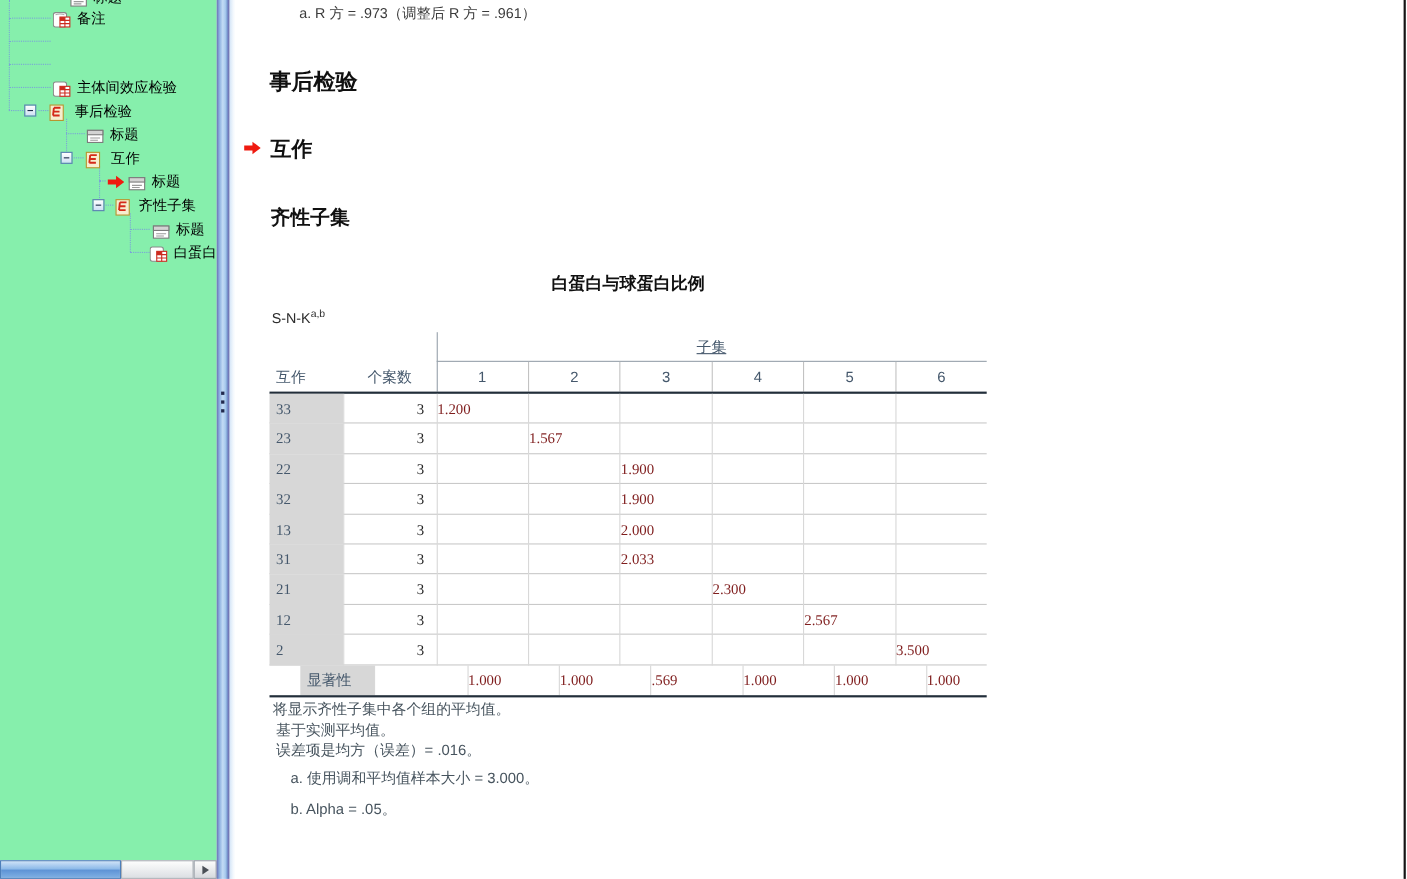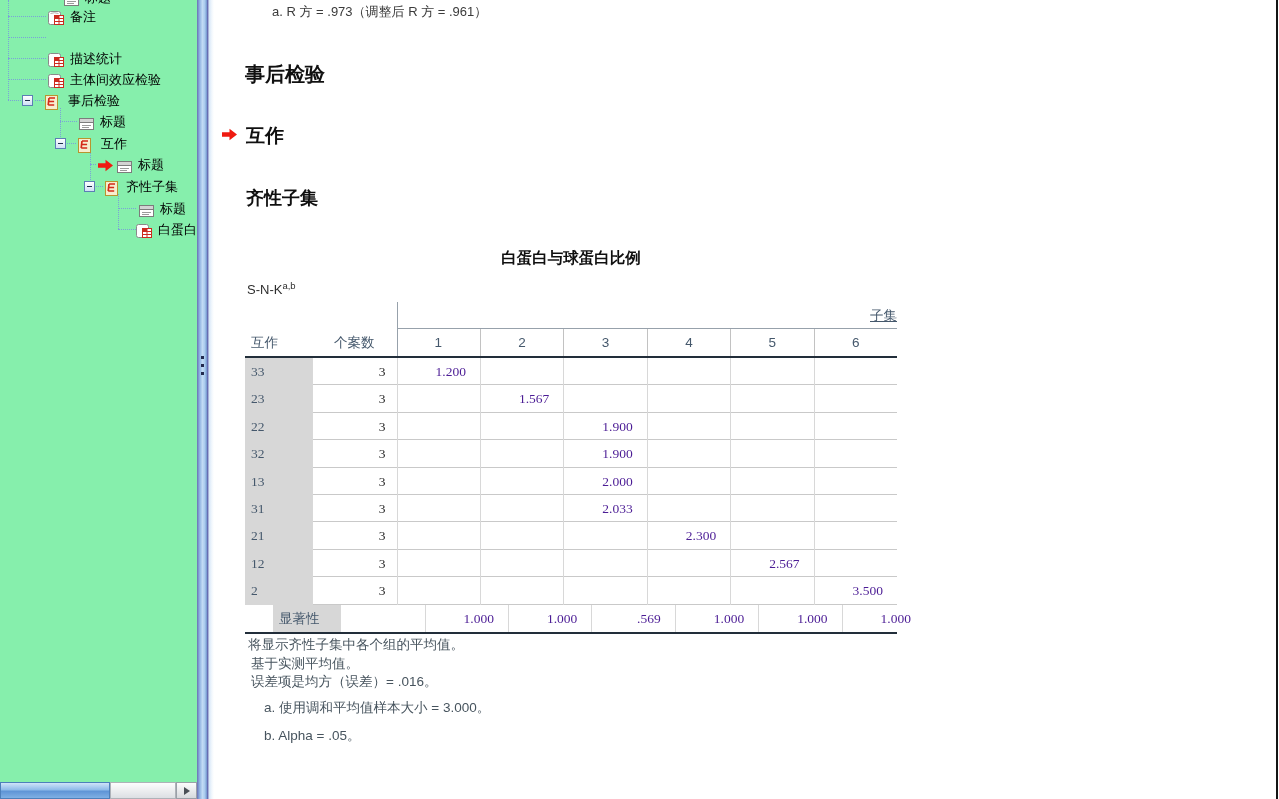--- a/index.html
+++ b/index.html
@@ -35,36 +35,36 @@
   .note-top{position:absolute;left:272px;top:3px;font-size:13px;color:#3b3b3b;}
   .h-serif{position:absolute;font-family:"DejaVu Serif",serif;font-weight:bold;color:#101010;white-space:nowrap;}
   .tbl-title{position:absolute;left:245px;top:248px;width:652px;text-align:center;
              font-size:15.5px;font-weight:bold;color:#101010;}
   .snk{position:absolute;left:247px;top:280px;font-size:13px;color:#2e2e2e;}
   .snk sup{font-size:9.5px;text-align:center;}
   
   .ptable{position:absolute;left:245px;top:302px;width:652px;height:332px;font-size:13.5px;}
   .slate{color:#45586c;}
   .grp-head{position:absolute;left:151.5px;top:0;width:500.5px;height:27px;line-height:27px;
-            text-align:right;text-decoration:underline;}
+            text-align:center;text-decoration:underline;}
   .grp-underline{position:absolute;left:151.5px;top:26px;width:500.5px;height:1px;background:#97a1ab;}
   .grp-vline{position:absolute;left:151.5px;top:0;width:1px;height:54px;background:#97a1ab;}
   .colhead-row{position:absolute;left:0;top:27px;width:652px;height:27px;display:grid;
                grid-template-columns:67px 84.5px repeat(6,83.42px);}
   .colhead-row .ch{line-height:27px;text-align:center;}
   .colhead-row .ch.first{text-align:left;padding-left:6px;}
   .colhead-row .ch.sep{border-left:1px solid #c2c2c2;}
   .thick{position:absolute;left:0;width:652px;height:2px;background:#222e3a;}
   .tbody{position:absolute;left:0;top:56px;width:652px;}
   .brow{display:grid;grid-template-columns:67px 84.5px repeat(6,83.42px);height:27.4px;
         line-height:27.4px;border-bottom:1px solid #c9c9c9;box-sizing:border-box;font-family:Liberation Serif, serif;}
   .brow:last-child{border-bottom:none;padding-left:28px;}
   .brow .lbl{background:#d7d7d7;color:#45586c;padding-left:6px;}
   .brow .num{text-align:right;padding-right:11px;color:#1f1f1f;border-left:1px solid #d8d8d8;}
-  .brow .val{text-align:right;padding-right:14px;color:#4c1d95;border-left:1px solid #d8d8d8;}
+  .brow .val{text-align:left;padding-right:14px;color:#7f1d1d;border-left:1px solid #d8d8d8;}
   
   .fnote{position:absolute;font-size:13.5px;color:#47545e;white-space:nowrap;}
 </style>
 </head>
 <body>
 
 <div class="root">
 
   <div class="tree-panel">
 
@@ -106,33 +106,20 @@
           <rect x="6.5" y="5.5" width="4.5" height="3" fill="#cc2a1e"></rect>
           <line x1="6.5" y1="8.5" x2="15.5" y2="8.5" stroke="#cc2a1e"></line>
           <line x1="6.5" y1="11.5" x2="15.5" y2="11.5" stroke="#cc2a1e"></line>
           <line x1="11" y1="5.5" x2="11" y2="14.5" stroke="#cc2a1e"></line>
         </svg>
       </span>
       <span class="tlabel" style="left:70px;">备注</span>
     </div>
 
 
-    <div class="trow" style="top:48px;">
-      <span class="ticon">
-        <svg width="18" height="17" viewBox="0 0 18 17" style="position:absolute;left:48px;top:2px;">
-          <rect x="0.5" y="1.5" width="12" height="13" rx="2" fill="#fff" stroke="#8a8a8a"></rect>
-          <rect x="6.5" y="5.5" width="9" height="9" fill="#fff" stroke="#cc2a1e"></rect>
-          <rect x="6.5" y="5.5" width="4.5" height="3" fill="#cc2a1e"></rect>
-          <line x1="6.5" y1="8.5" x2="15.5" y2="8.5" stroke="#cc2a1e"></line>
-          <line x1="6.5" y1="11.5" x2="15.5" y2="11.5" stroke="#cc2a1e"></line>
-          <line x1="11" y1="5.5" x2="11" y2="14.5" stroke="#cc2a1e"></line>
-        </svg>
-      </span>
-      <span class="tlabel" style="left:70px;">描述统计</span>
-    </div>
 
     <div class="trow" style="top:69px;">
       <span class="ticon">
         <svg width="18" height="17" viewBox="0 0 18 17" style="position:absolute;left:48px;top:2px;">
           <rect x="0.5" y="1.5" width="12" height="13" rx="2" fill="#fff" stroke="#8a8a8a"></rect>
           <rect x="6.5" y="5.5" width="9" height="9" fill="#fff" stroke="#cc2a1e"></rect>
           <rect x="6.5" y="5.5" width="4.5" height="3" fill="#cc2a1e"></rect>
           <line x1="6.5" y1="8.5" x2="15.5" y2="8.5" stroke="#cc2a1e"></line>
           <line x1="6.5" y1="11.5" x2="15.5" y2="11.5" stroke="#cc2a1e"></line>
           <line x1="11" y1="5.5" x2="11" y2="14.5" stroke="#cc2a1e"></line>

